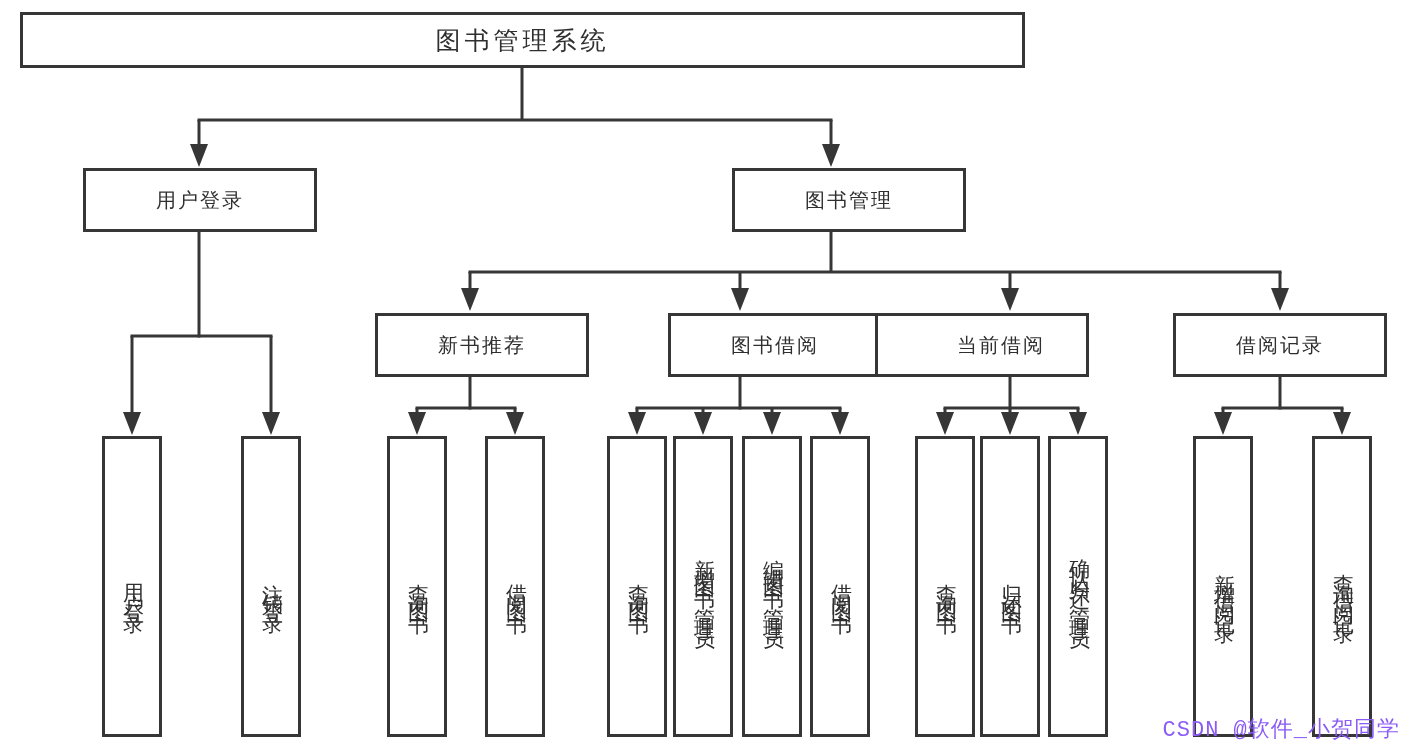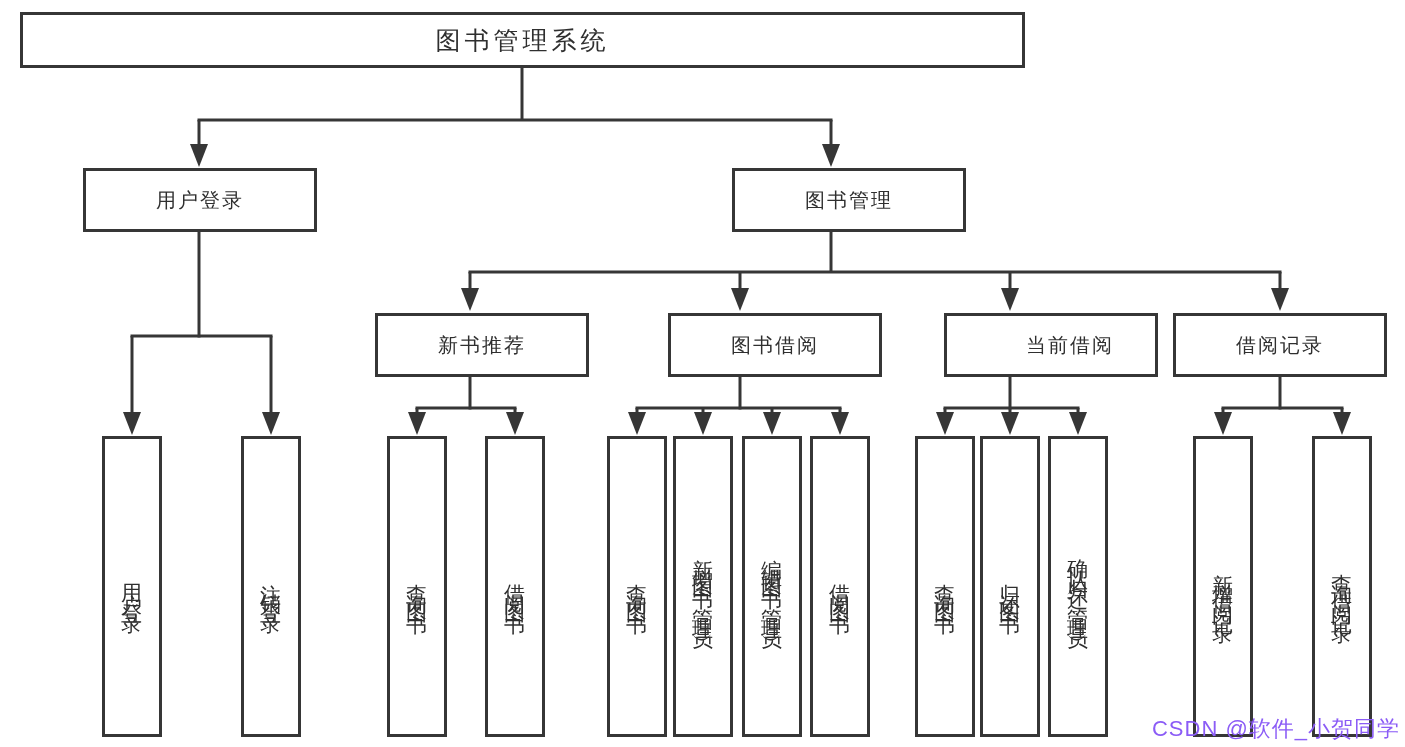--- a/index.html
+++ b/index.html
@@ -5,21 +5,21 @@
   html, body {
     margin: 0;
     padding: 0;
     background: #ffffff;
   }
   .canvas {
     position: relative;
     width: 1405px;
     height: 747px;
     background: #ffffff;
-    font-family: Liberation Sans, sans-serif;
+    font-family: Liberation Mono, monospace;
     overflow: hidden;
   }
   .connectors {
     position: absolute;
     left: 0;
     top: 0;
     pointer-events: none;
   }
   .node {
     position: absolute;
@@ -150,21 +150,21 @@
   <div class="node node-l2" style="left:732px;">
     <span>图书管理</span>
   </div>
 
   <div class="node node-l3" style="left:363px;margin-left:12px;">
     <span>新书推荐</span>
   </div>
   <div class="node node-l3" style="left:668px;">
     <span>图书借阅</span>
   </div>
-  <div class="node node-l3" style="left:944px;padding-left:38px;">
+  <div class="node node-l3" style="left:875px;padding-left:38px;">
     <span>当前借阅</span>
   </div>
   <div class="node node-l3" style="left:1173px;align-items:center;">
     <span>借阅记录</span>
   </div>
 
   <div class="node leaf" style="left:102px;">
     <span class="vtext">用户登录</span>
   </div>
   <div class="node leaf" style="left:241px;">

